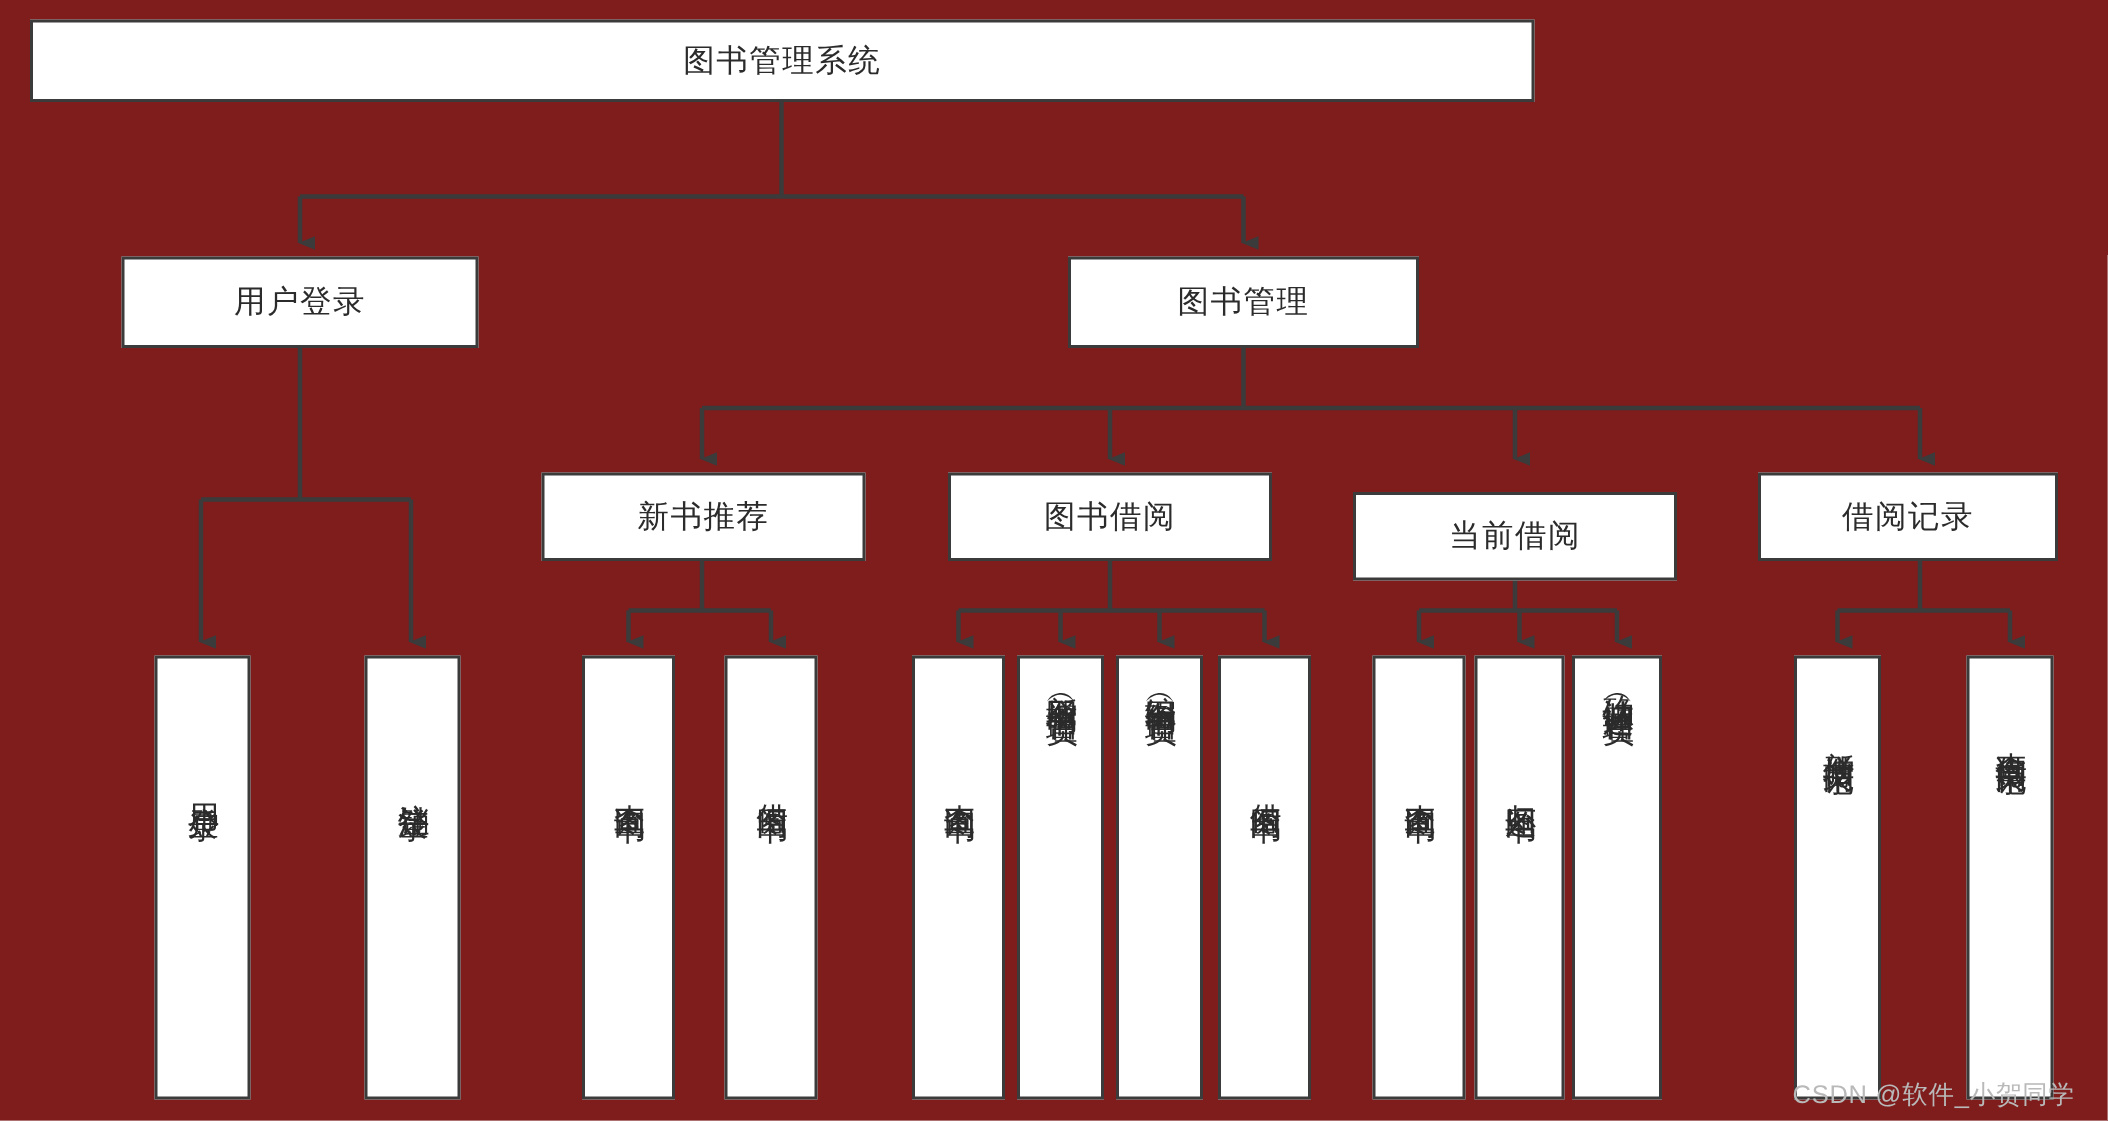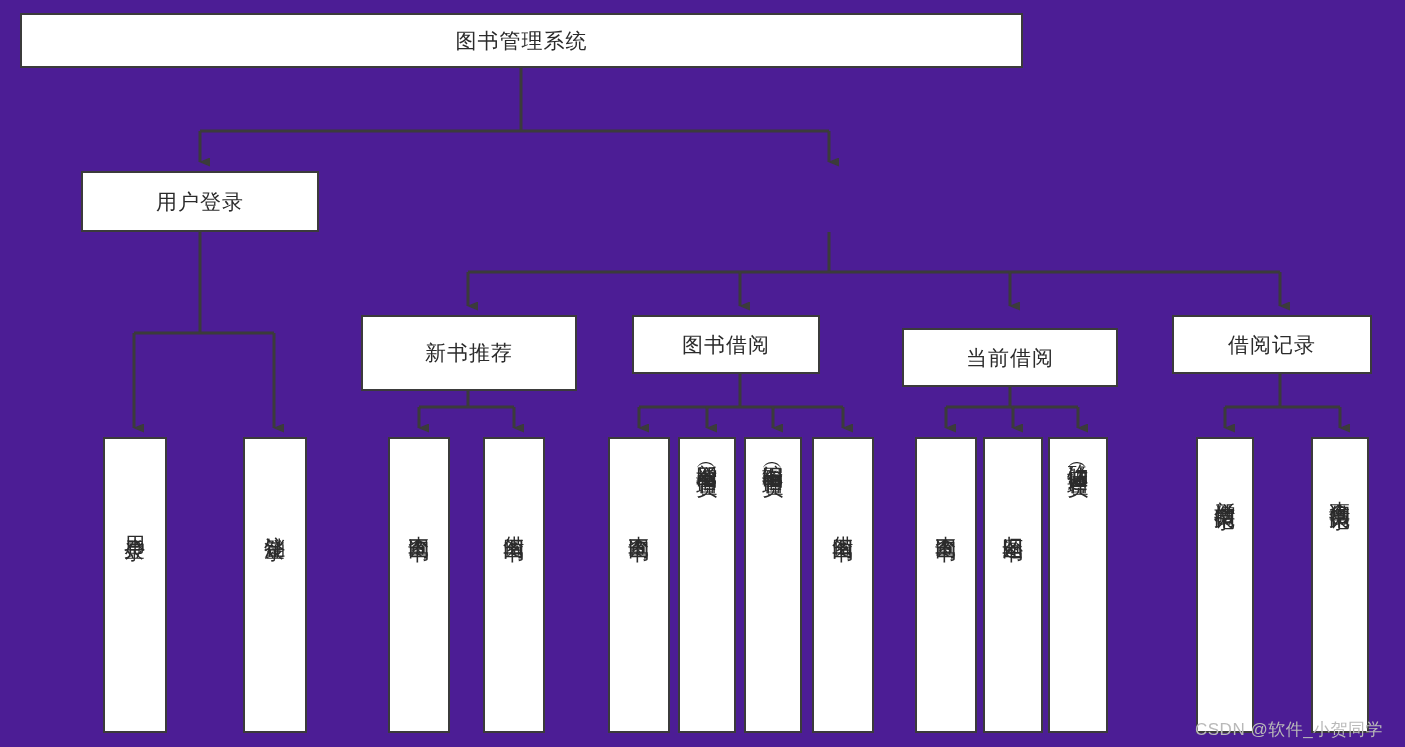--- a/index.html
+++ b/index.html
@@ -10,21 +10,21 @@
   body {
     width: 1405px;
     height: 747px;
     font-family: "Liberation Sans", sans-serif;
     overflow: hidden;
   }
   #diagram-root {
     position: relative;
     width: 1405px;
     height: 747px;
-    background: #4c1d95;
+    background: #7f1d1d;
   }
   svg#tree-svg {
     position: absolute;
     left: 0;
     top: 0;
     width: 1405px;
     height: 747px;
   }
   .node-box {
     position: absolute;
@@ -119,25 +119,28 @@
     </g>
   </svg>
 
   <div class="node-box" id="node-root" style="left: 20px; top: 13px; width: 1003px; height: 55px;">
     <span class="node-label-h">图书管理系统</span>
   </div>
 
   <div class="node-box" id="node-l2-0" style="left: 81px; top: 171px; width: 238px; height: 61px;">
     <span class="node-label-h">用户登录</span>
   </div>
+  <div class="node-box" id="node-l2-1" style="left: 712px; top: 171px; width: 234px; height: 61px;">
+    <span class="node-label-h">图书管理</span>
+  </div>
 
-  <div class="node-box" id="node-l3-0" style="left: 361px; top: 315px; width: 216px; height: 76px;">
+  <div class="node-box" id="node-l3-0" style="left: 361px; top: 315px; width: 216px; height: 59px;">
     <span class="node-label-h">新书推荐</span>
   </div>
-  <div class="node-box" id="node-l3-1" style="left: 632px; top: 315px; width: 188px; height: 59px;">
+  <div class="node-box" id="node-l3-1" style="left: 632px; top: 315px; width: 216px; height: 59px;">
     <span class="node-label-h">图书借阅</span>
   </div>
   <div class="node-box" id="node-l3-2" style="left: 902px; top: 315px; width: 216px; height: 59px; margin-top: 13px;">
     <span class="node-label-h">当前借阅</span>
   </div>
   <div class="node-box" id="node-l3-3" style="left: 1172px; top: 315px; width: 200px; height: 59px;">
     <span class="node-label-h">借阅记录</span>
   </div>
 
   <div class="node-box leaf" id="node-leaf-0" style="left: 103px; top: 437px; width: 64px; height: 296px; padding-top: 80px;">

